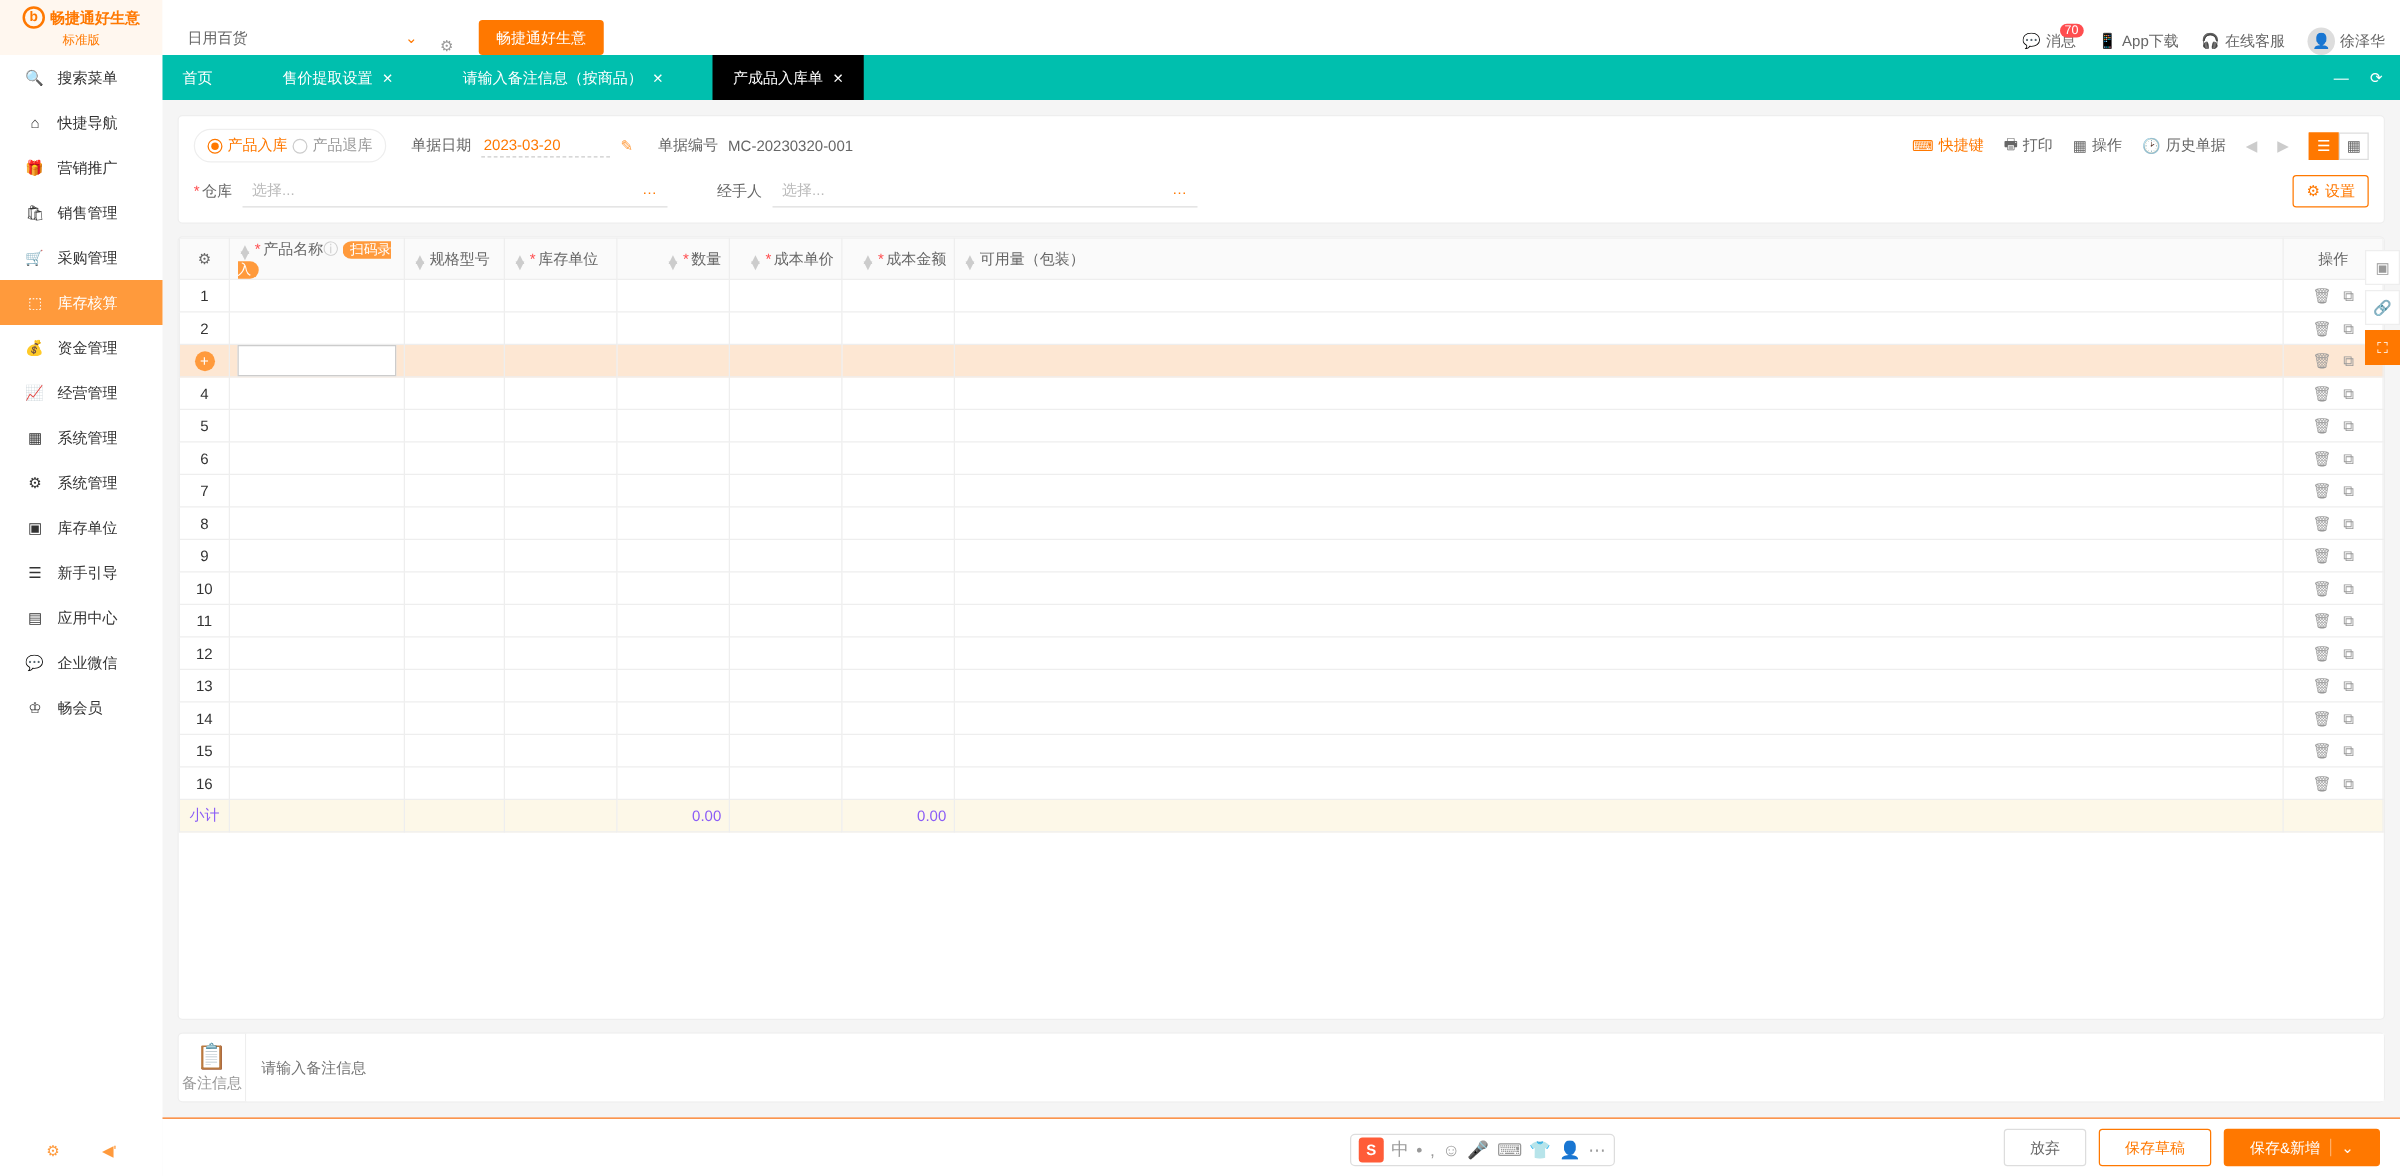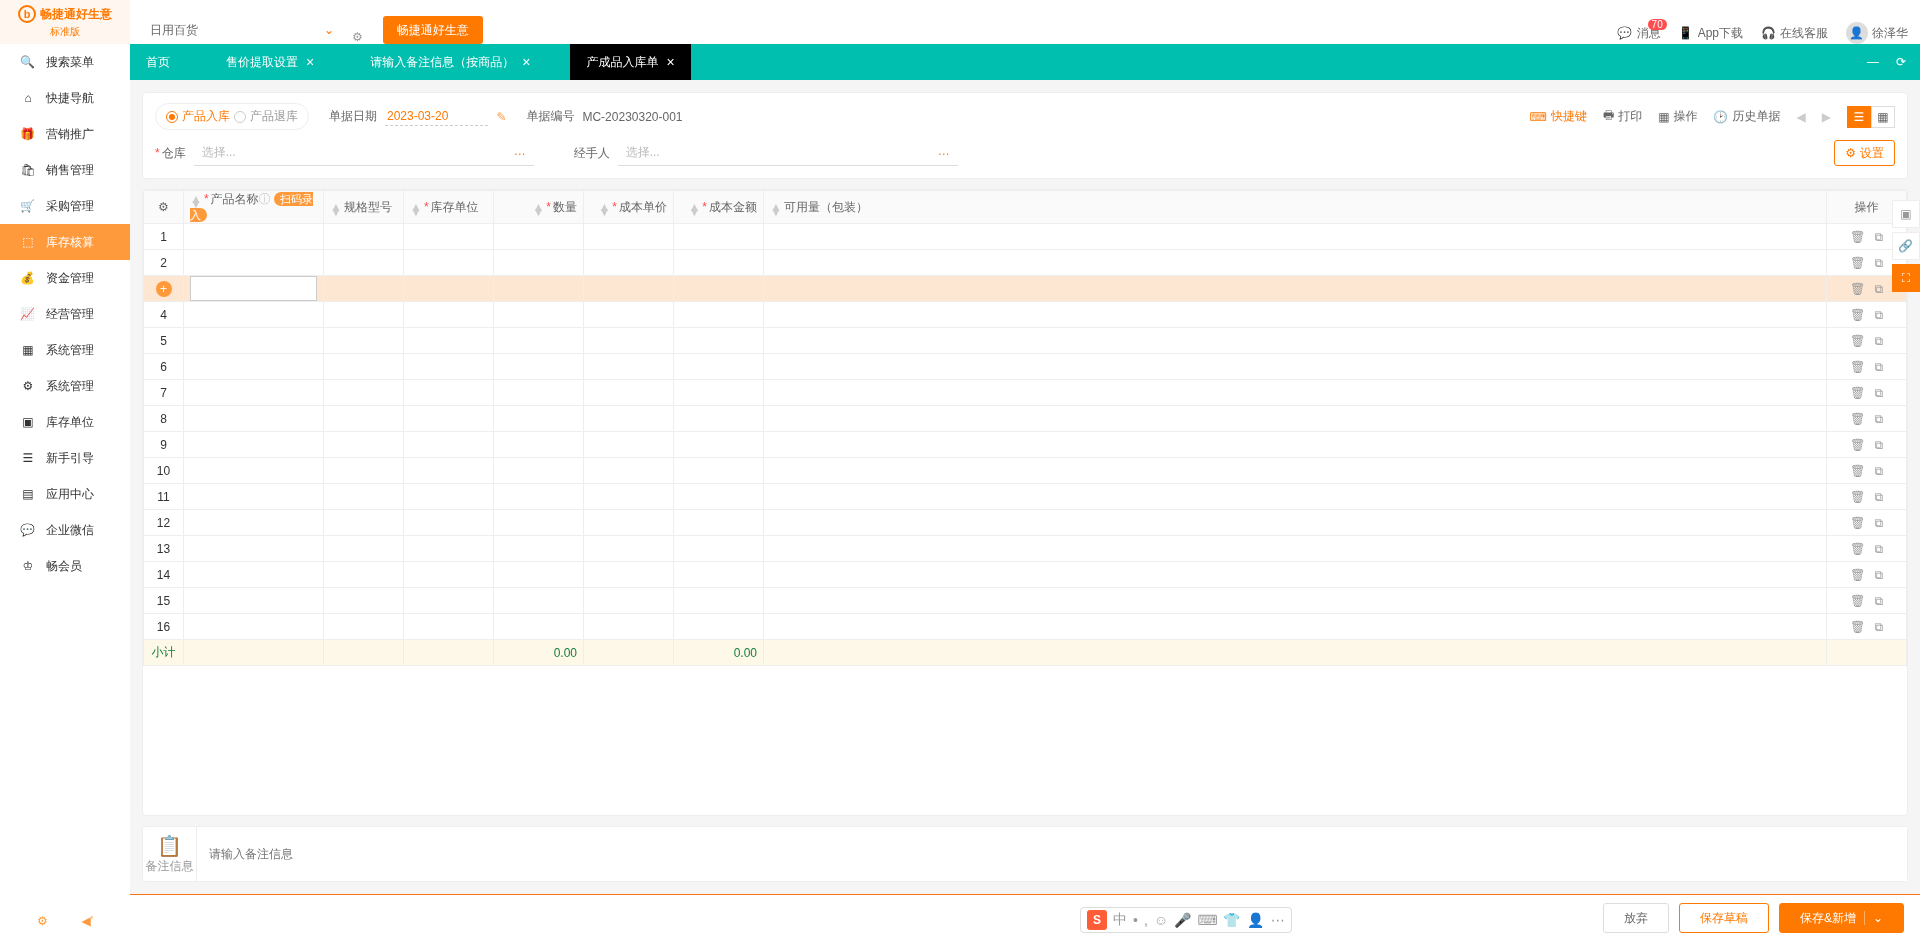--- a/index.html
+++ b/index.html
@@ -75,21 +75,21 @@
 th, td { border: 1px solid #eee; height: 26px; padding: 0 6px; color: #333; font-size: 12px; text-align: left; }
 th { background: #fafafa; font-weight: normal; color: #666; }
 .th-sort { color: #ccc; font-size: 9px; display: inline-flex; flex-direction: column; line-height: 5px; margin-right: 2px; }
 .col-num { width: 40px; text-align: center; }
 .col-act { width: 80px; text-align: center; }
 .row-active td { background: #fde7d3; }
 .row-active .col-num { background: #fde7d3; }
 .add-circle { width: 16px; height: 16px; background: #ff9a3c; color: #fff; border-radius: 50%; display: inline-flex; align-items: center; justify-content: center; font-size: 12px; }
 .scan-pill { background: #ff9a3c; color: #fff; font-size: 11px; padding: 1px 6px; border-radius: 8px; }
 .right { text-align: right; }
-.subtotal td { background: #fdf8e8; color: #15803d; }
+.subtotal td { background: #fdf8e8; color: #8b5cf6; }
 .act-ic { color: #999; cursor: pointer; margin: 0 3px; }
 .cell-input { width: 100%; height: 100%; border: 1px solid #ccc; background: #fff; }
 
 
 .remarks { display: flex; align-items: stretch; }
 .rem-label { width: 54px; display: flex; flex-direction: column; align-items: center; justify-content: center; border-right: 1px solid #eee; color: #999; font-size: 11px; }
 .rem-icon { color: #1abc9c; font-size: 20px; }
 .rem-input { flex: 1; border: none; padding: 20px 12px; color: #bbb; }
 
 

